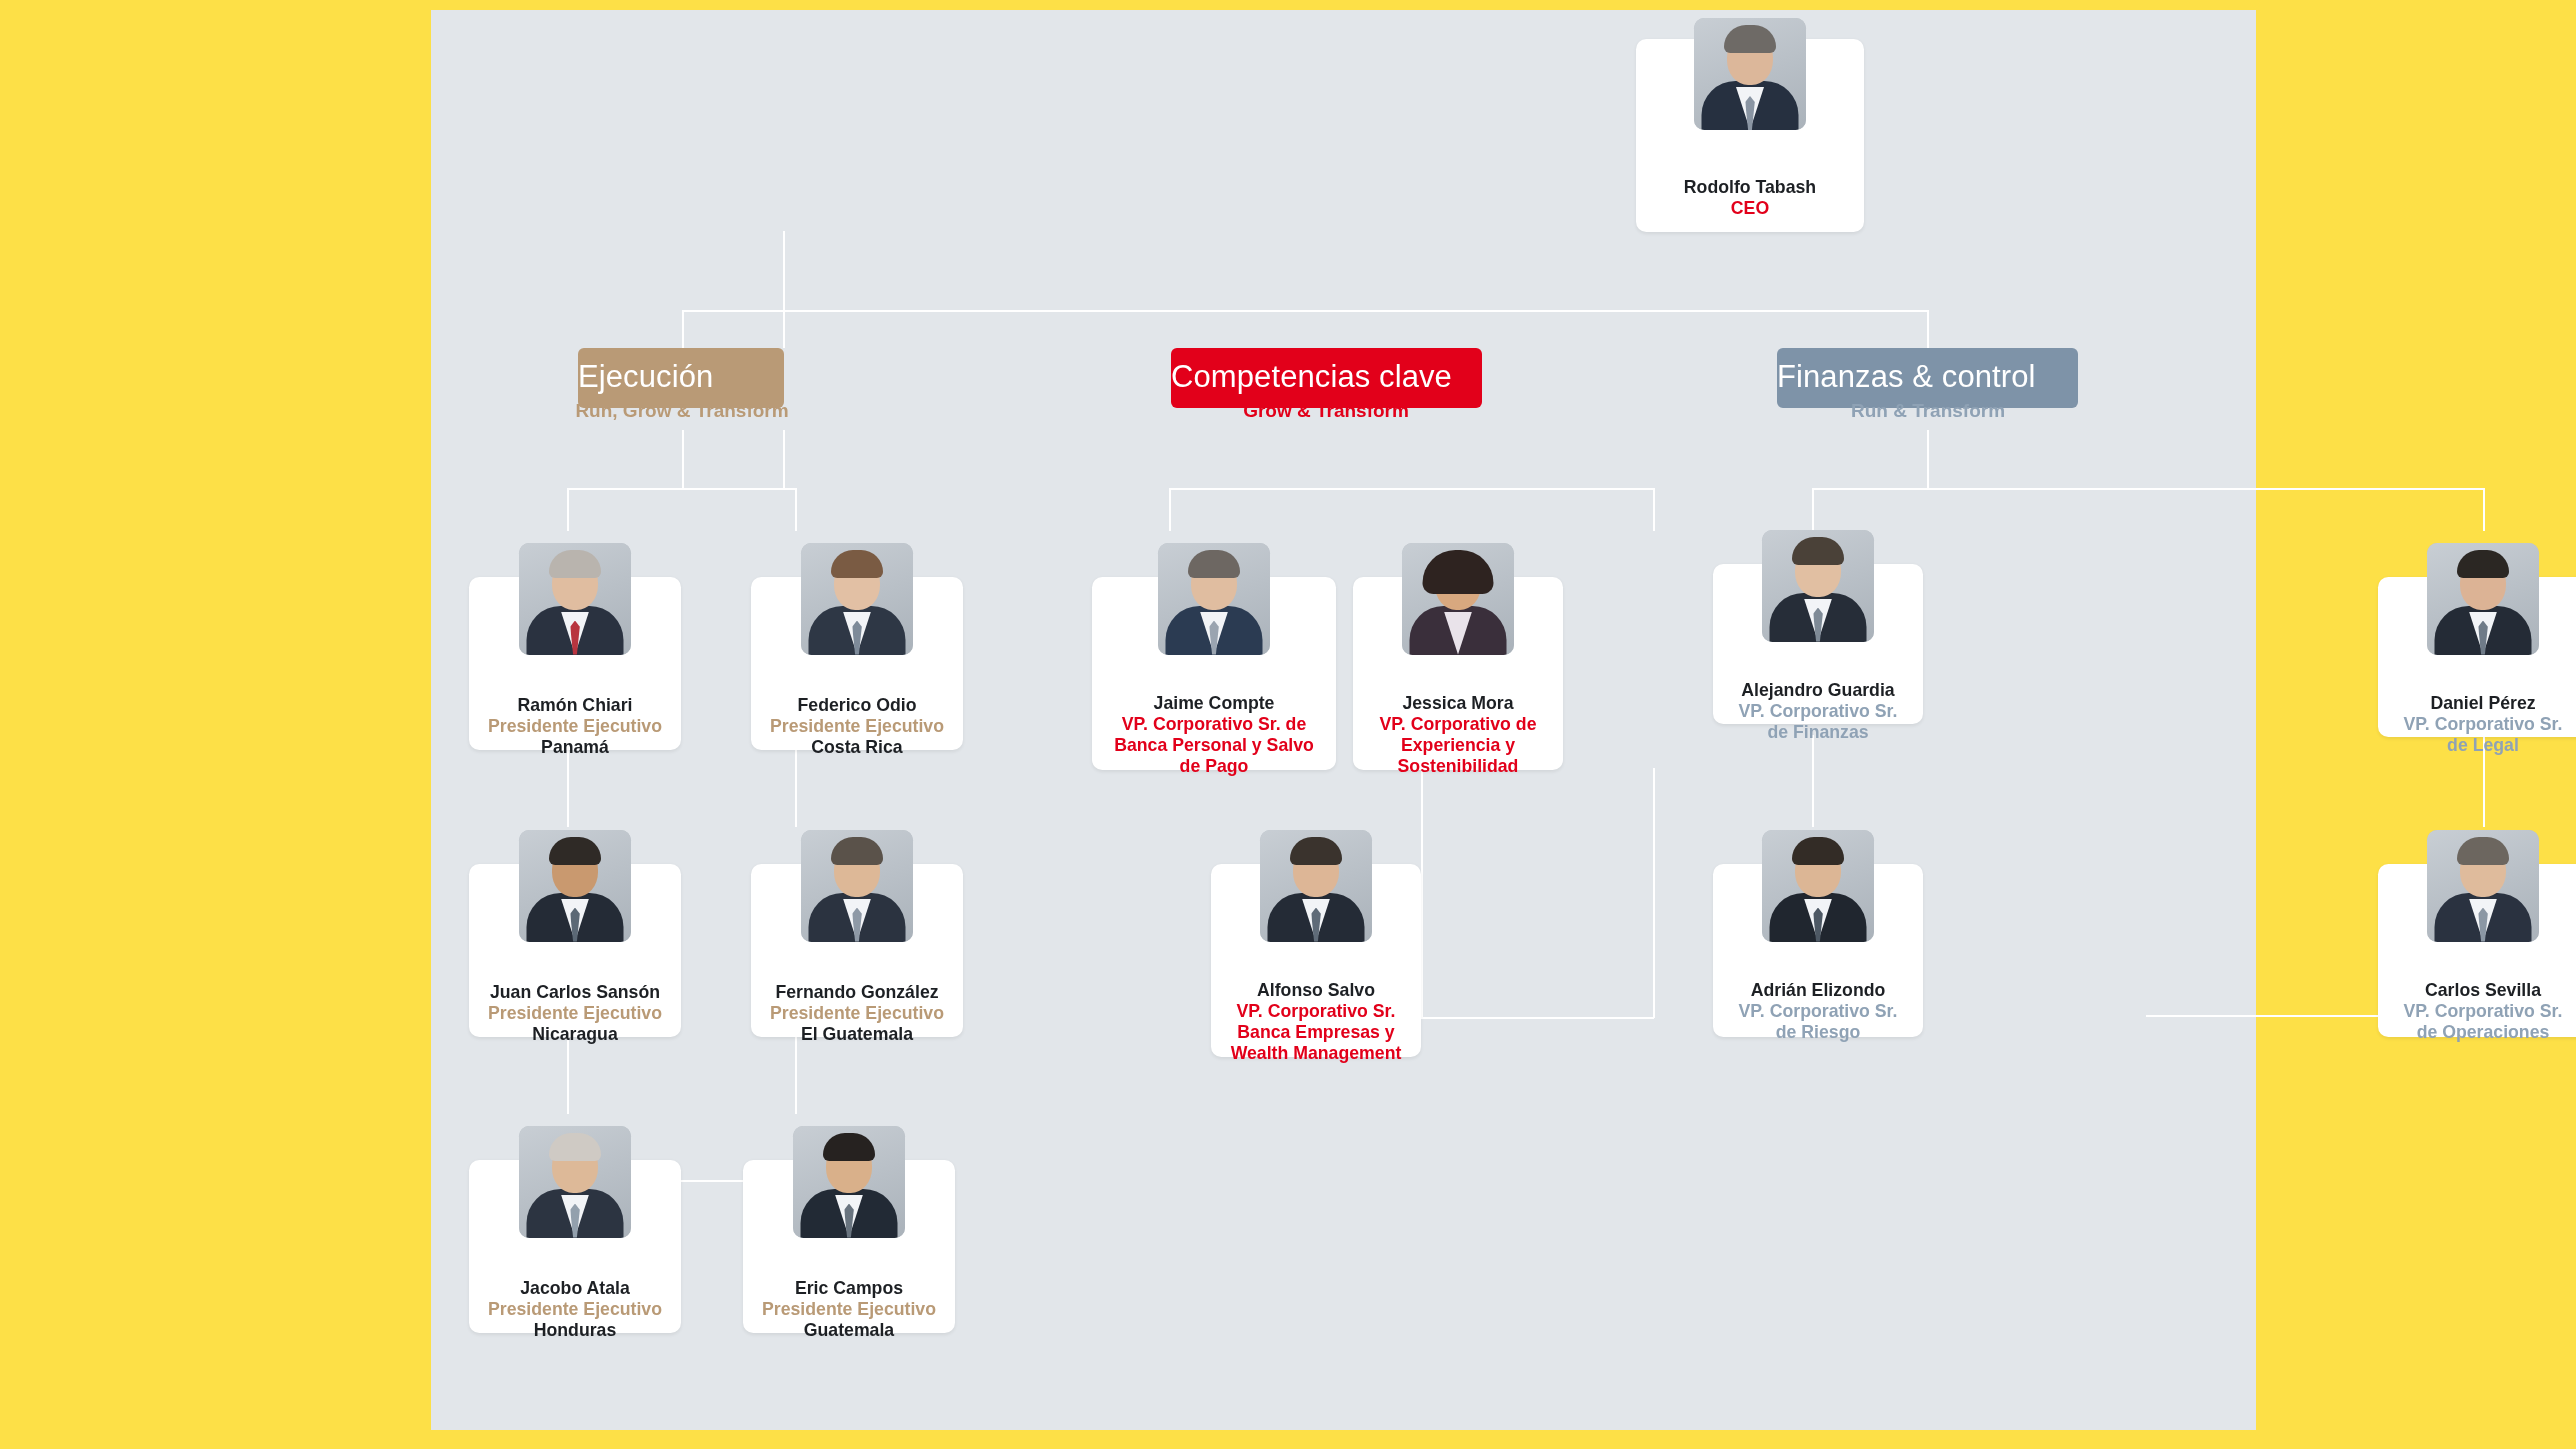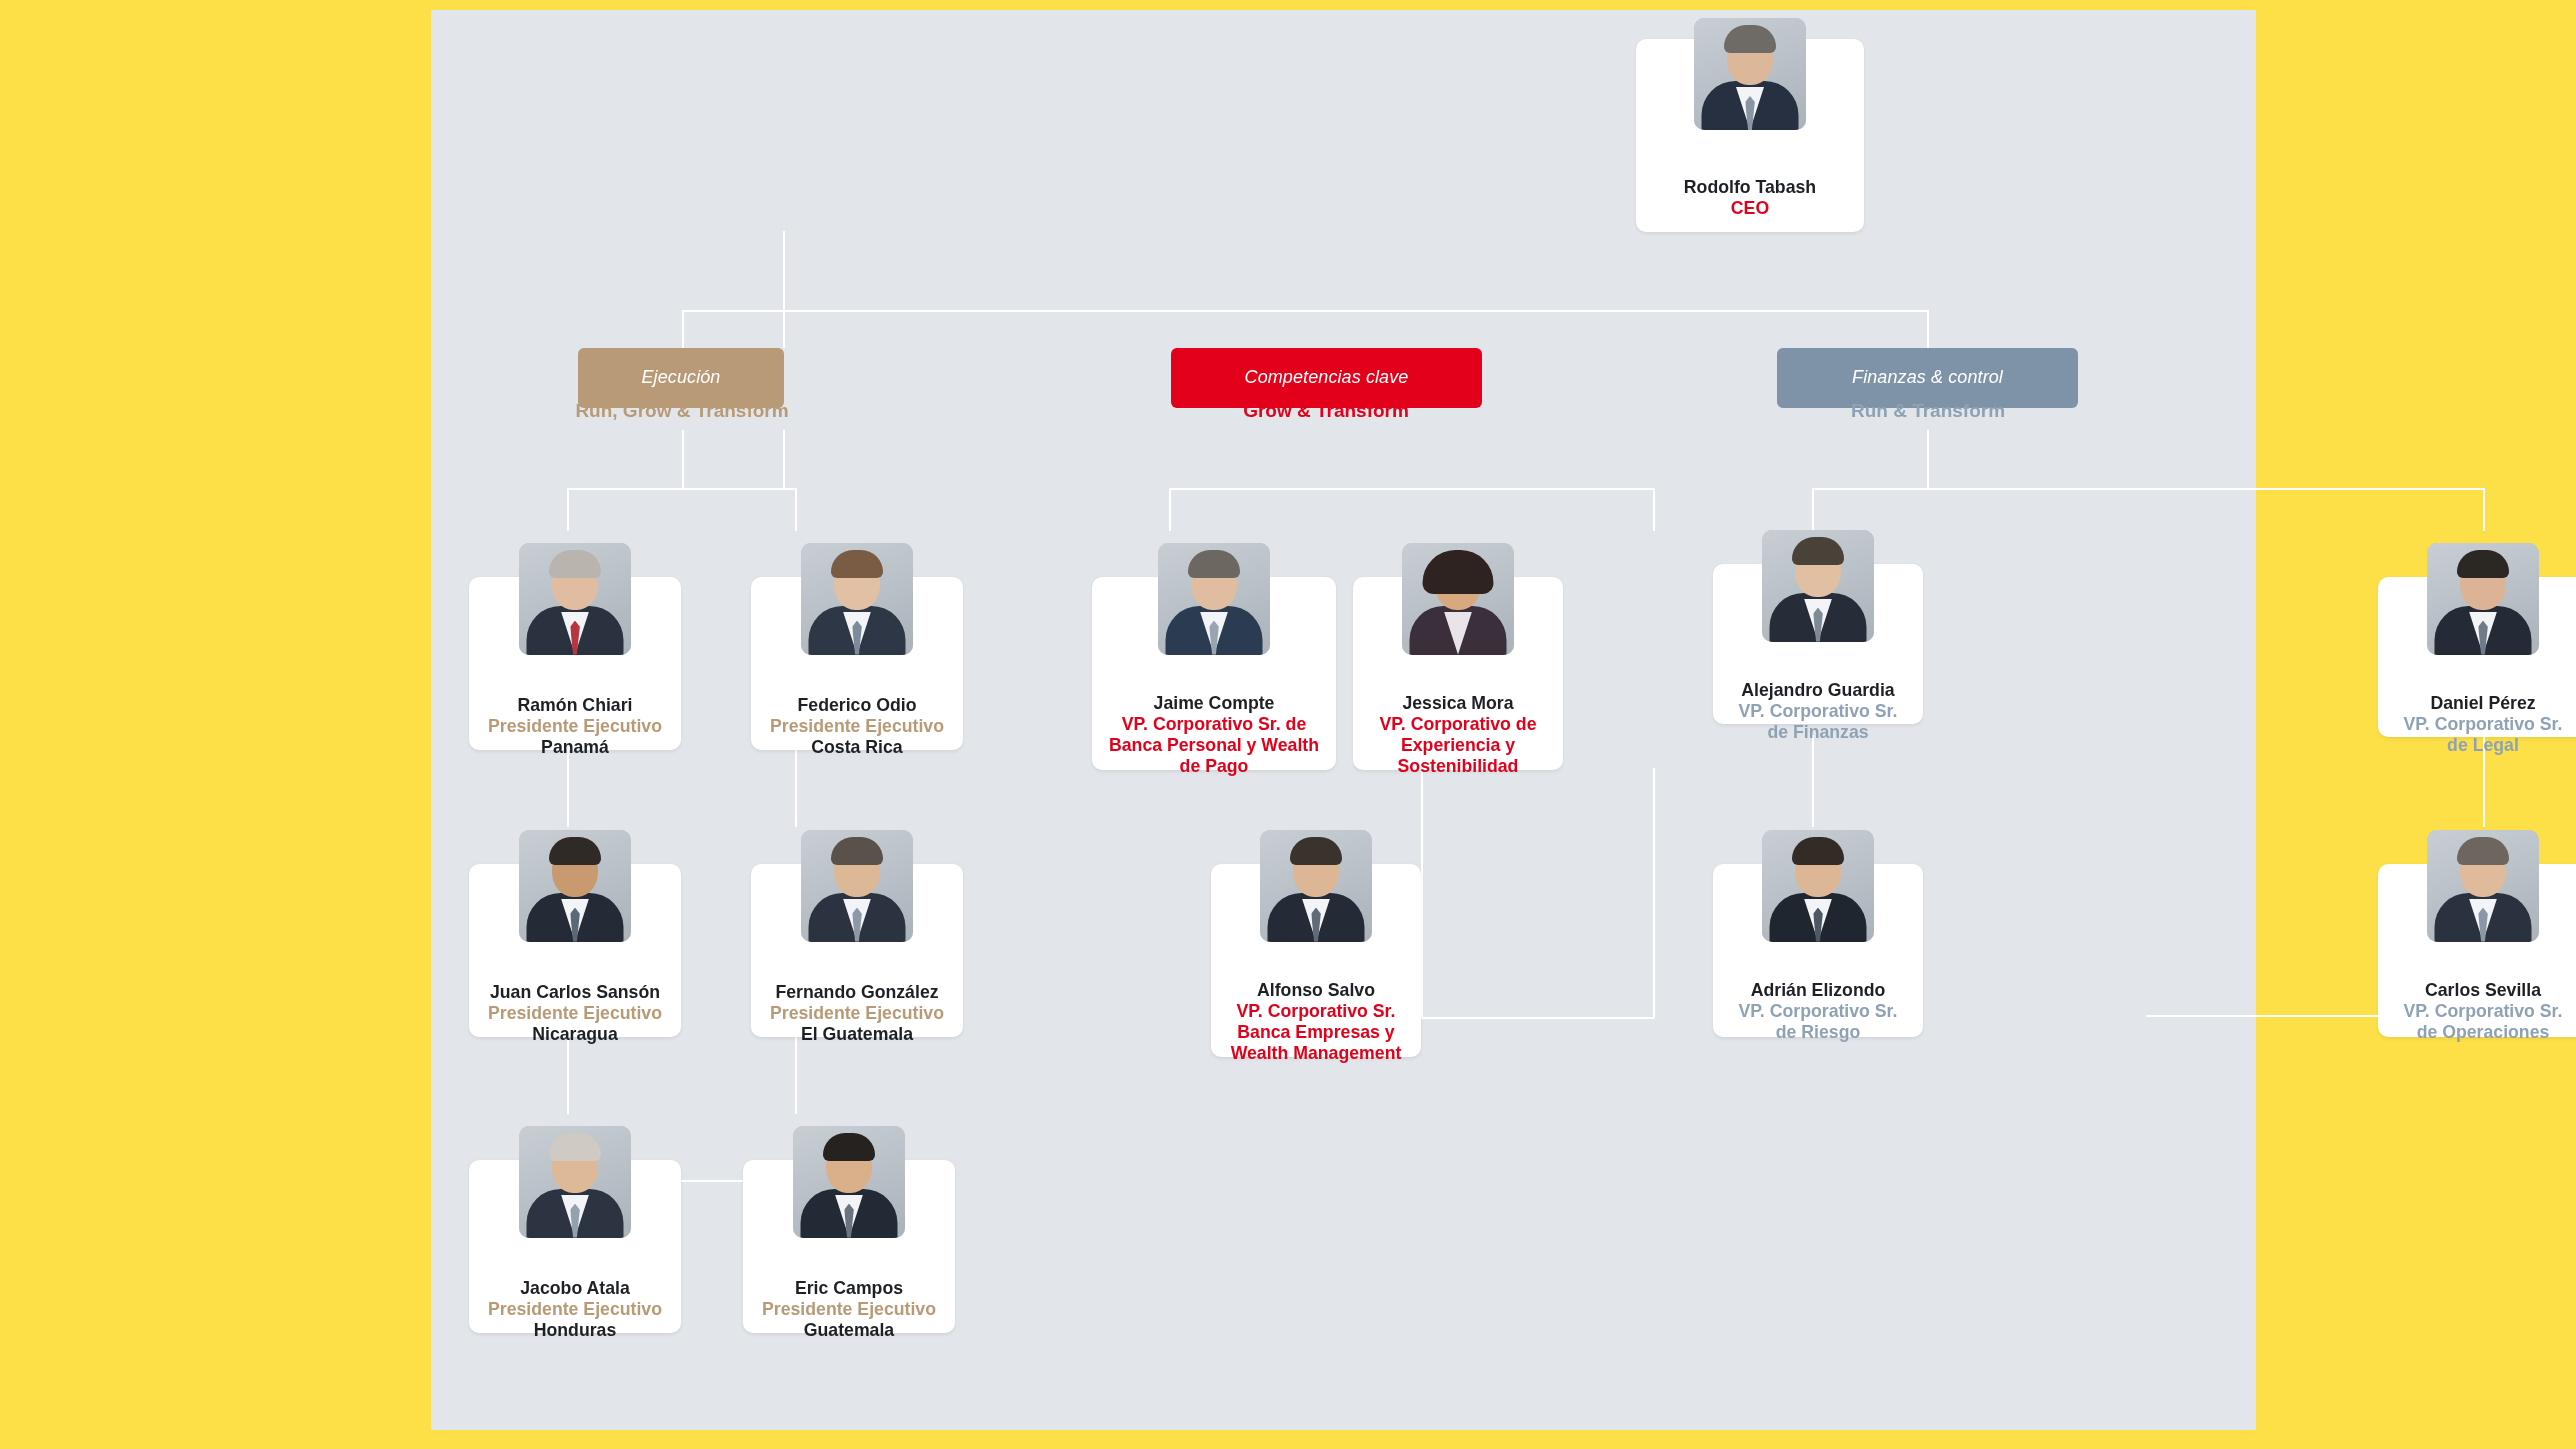--- a/index.html
+++ b/index.html
@@ -95,26 +95,25 @@
 
   .role-exec { color:#b99a76; }
   .role-key  { color:#e2001a; }
   .role-fin  { color:#8fa2b5; }
 
   
   .pill {
     position:absolute;
     border-radius:5.9px;
     color:#ffffff;
-    font-size:18px;
+    font-size:31px;
     line-height:26.5px;
     font-weight:normal;
-    display:flex; align-items:center; justify-content:center;
+    display:flex; align-items:center; justify-content:flex-start;
     letter-spacing:0.1px;
-    font-style:italic;
   }
   .pill-sub {
     position:absolute;
     font-size:19px;
     font-weight:bold;
     text-align:center;
   }
 </style>
 </head>
 <body>
@@ -303,21 +302,21 @@
         <div class="inner">
           <div class="body" style="background:#2b3b52;"></div>
           <div class="shirt"></div>
           <div class="tie" style="background:#4f6party"></div>
           <div class="head" style="background:#e0bda0;"></div>
           <div class="hair" style="background:#6d6762;"></div>
         </div>
       </div>
       <div style="padding-top:116px;">
         <div class="cname">Jaime Compte</div>
-        <div class="crole role-key" style="padding:0 10.3px;">VP. Corporativo Sr. de Banca Personal y Wealth de Pago</div>
+        <div class="crole role-key" style="padding:0 10.3px;">VP. Corporativo Sr. de Banca Personal y Salvo de Pago</div>
       </div>
     </div>
 
     <div class="card" style="left:780px; top:854px; width:210px; height:193px;">
       <div class="photo">
         <div class="bg"></div>
         <div class="inner">
           <div class="body" style="background:#242b36;"></div>
           <div class="shirt"></div>
           <div class="tie" style="background:#5f6b78;"></div>

